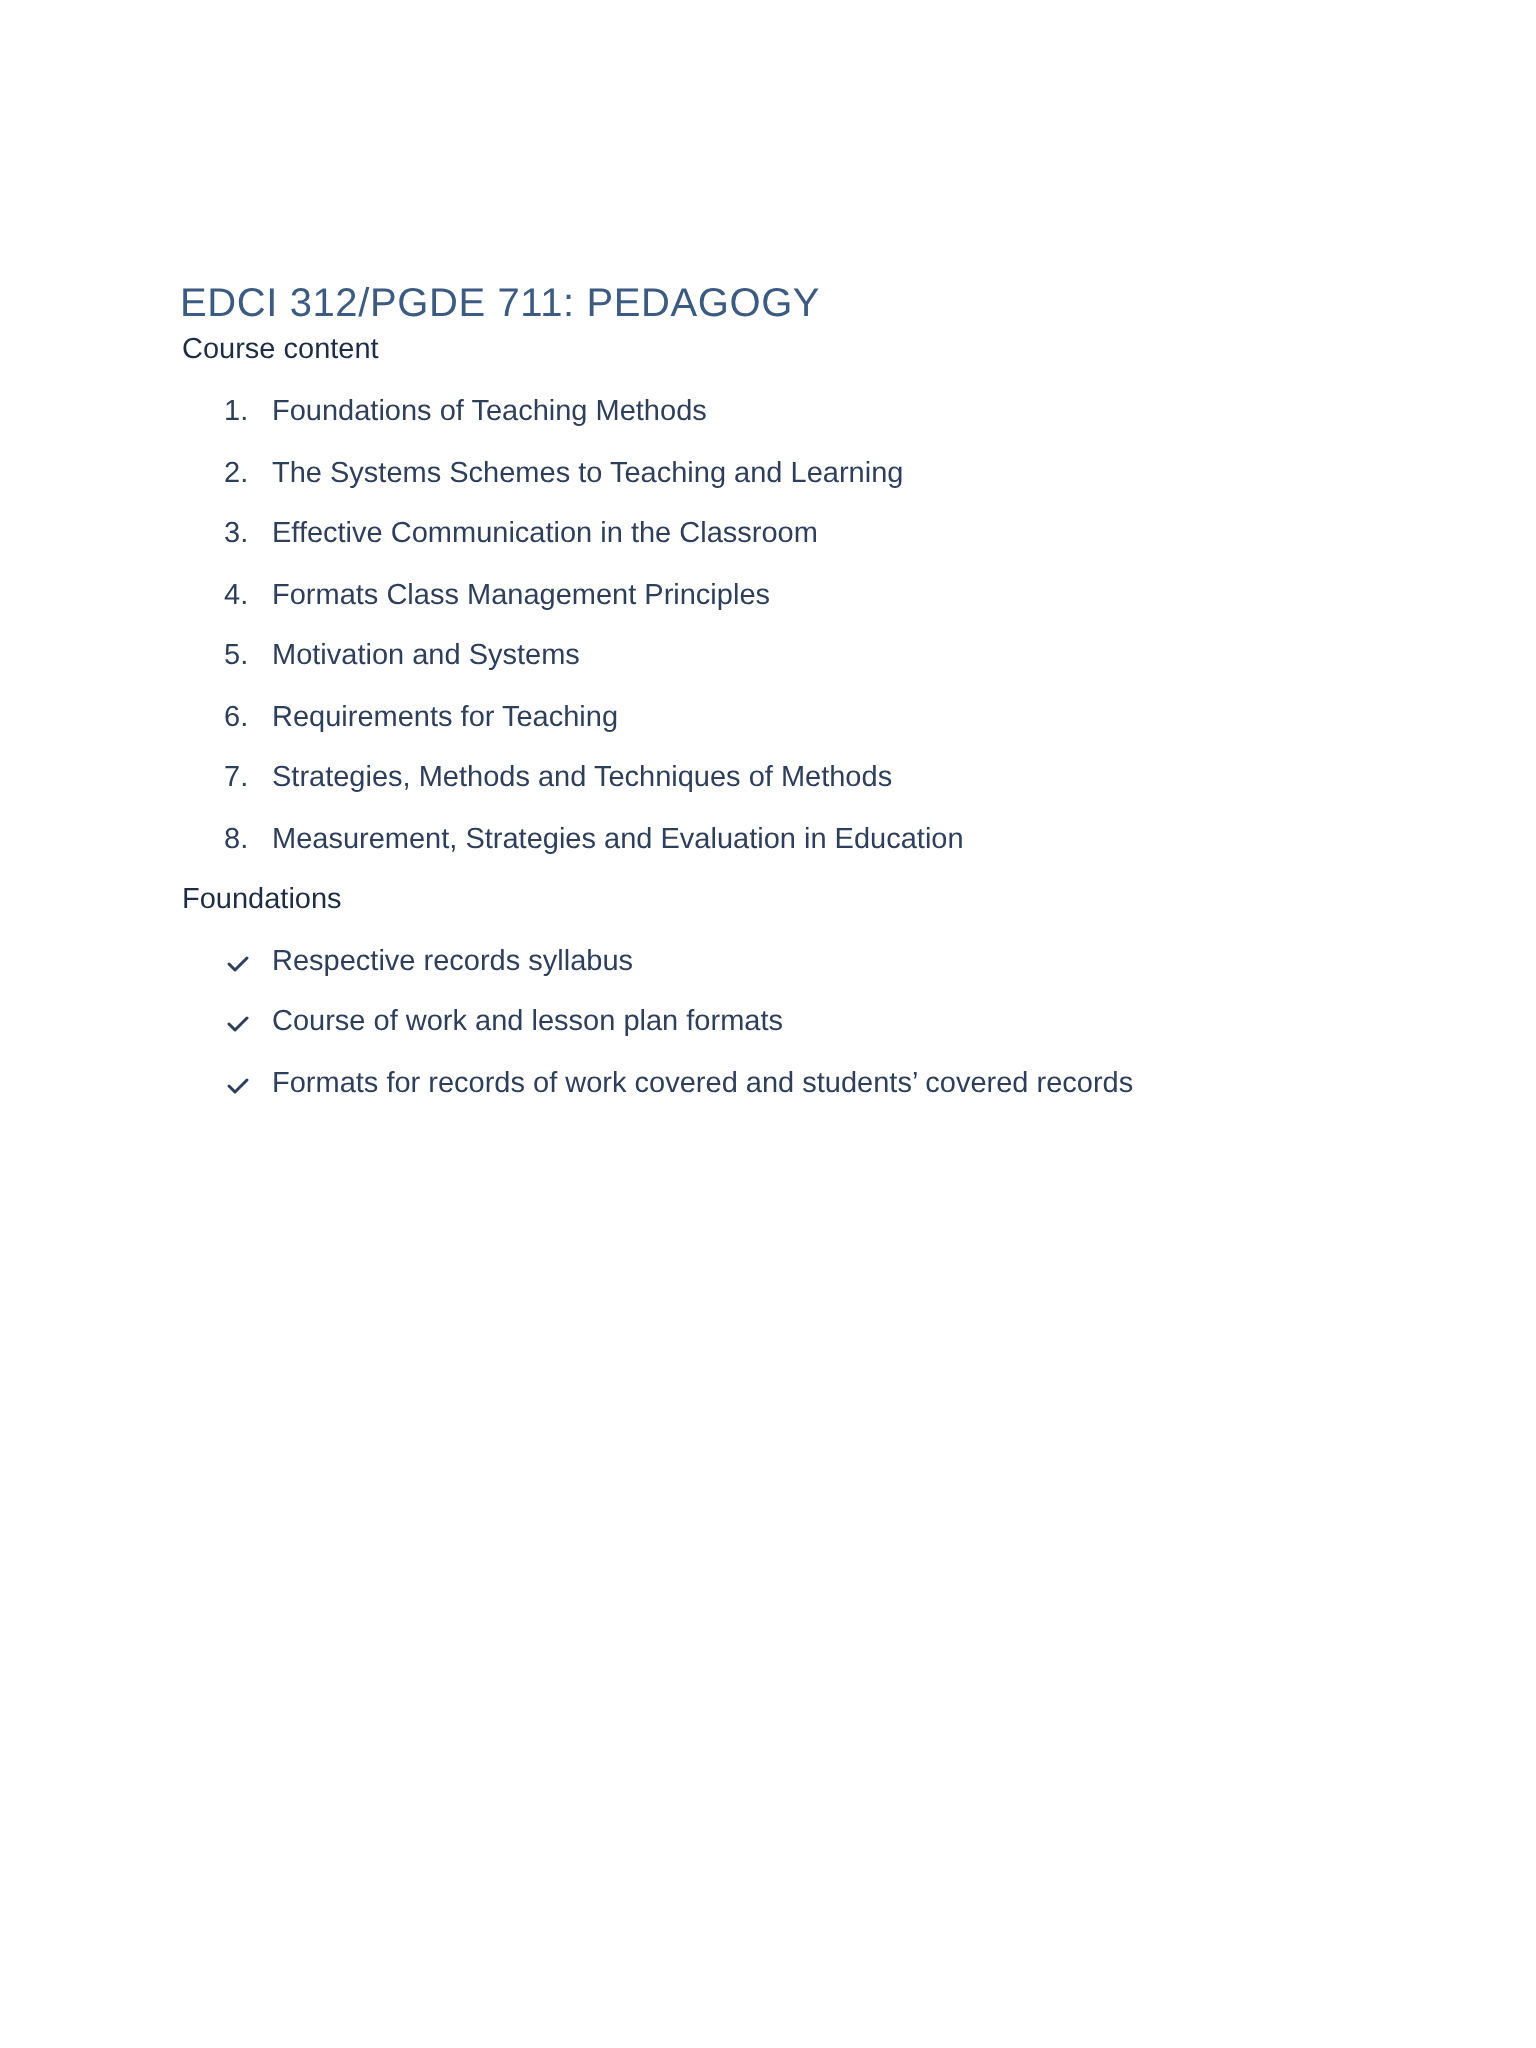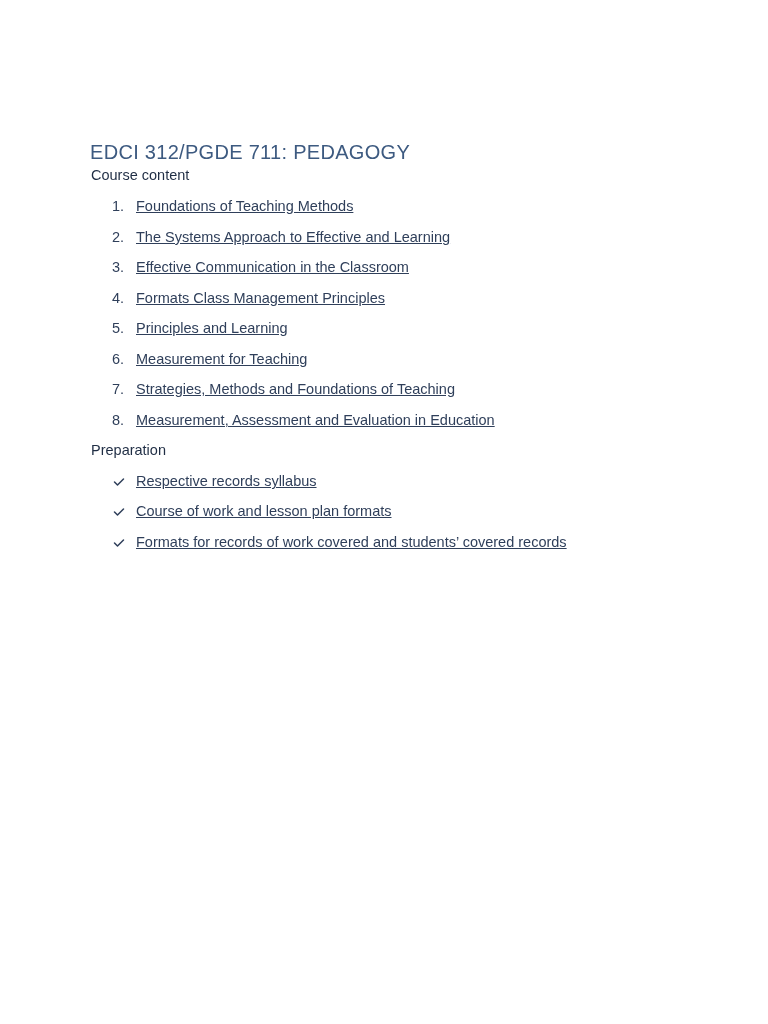--- a/index.html
+++ b/index.html
@@ -49,21 +49,20 @@
     .list-marker {
       position: absolute;
       left: 112px;
       top: 0;
       color: #2f3f5a;
     }
     .list-text {
       position: absolute;
       left: 136px;
       top: 0;
-      text-decoration: underline;
     }
     .check-icon {
       position: absolute;
       left: 113px;
       top: 4px;
       width: 12px;
       height: 10px;
     }
   </style>
 </head>
@@ -75,49 +74,49 @@
 
   <div class="section-heading" style="top:167px;">Course content</div>
 
   <div>
     <div class="list-row" style="top:198px;">
       <span class="list-marker">1.</span>
       <span class="list-text">Foundations of Teaching Methods</span>
     </div>
     <div class="list-row" style="top:229px;">
       <span class="list-marker">2.</span>
-      <span class="list-text">The Systems Approach to Effective and Learning</span>
+      <span class="list-text">The Systems Schemes to Teaching and Learning</span>
     </div>
     <div class="list-row" style="top:259px;">
       <span class="list-marker">3.</span>
       <span class="list-text">Effective Communication in the Classroom</span>
     </div>
     <div class="list-row" style="top:290px;">
       <span class="list-marker">4.</span>
       <span class="list-text">Formats Class Management Principles</span>
     </div>
     <div class="list-row" style="top:320px;">
       <span class="list-marker">5.</span>
-      <span class="list-text">Principles and Learning</span>
+      <span class="list-text">Motivation and Systems</span>
     </div>
     <div class="list-row" style="top:351px;">
       <span class="list-marker">6.</span>
-      <span class="list-text">Measurement for Teaching</span>
+      <span class="list-text">Requirements for Teaching</span>
     </div>
     <div class="list-row" style="top:381px;">
       <span class="list-marker">7.</span>
-      <span class="list-text">Strategies, Methods and Foundations of Teaching</span>
+      <span class="list-text">Strategies, Methods and Techniques of Methods</span>
     </div>
     <div class="list-row" style="top:412px;">
       <span class="list-marker">8.</span>
-      <span class="list-text">Measurement, Assessment and Evaluation in Education</span>
+      <span class="list-text">Measurement, Strategies and Evaluation in Education</span>
     </div>
   </div>
 
-  <div class="section-heading" style="top:442px;">Preparation</div>
+  <div class="section-heading" style="top:442px;">Foundations</div>
 
   <div>
     <div class="list-row" style="top:473px;">
       <svg class="check-icon" viewBox="0 0 12 10">
         <polyline points="1.5,5 4.5,8 10.5,2" fill="none" stroke="#2f3f5a" stroke-width="1.5" stroke-linecap="round" stroke-linejoin="round"></polyline>
       </svg>
       <span class="list-text">Respective records syllabus</span>
     </div>
     <div class="list-row" style="top:503px;">
       <svg class="check-icon" viewBox="0 0 12 10">

